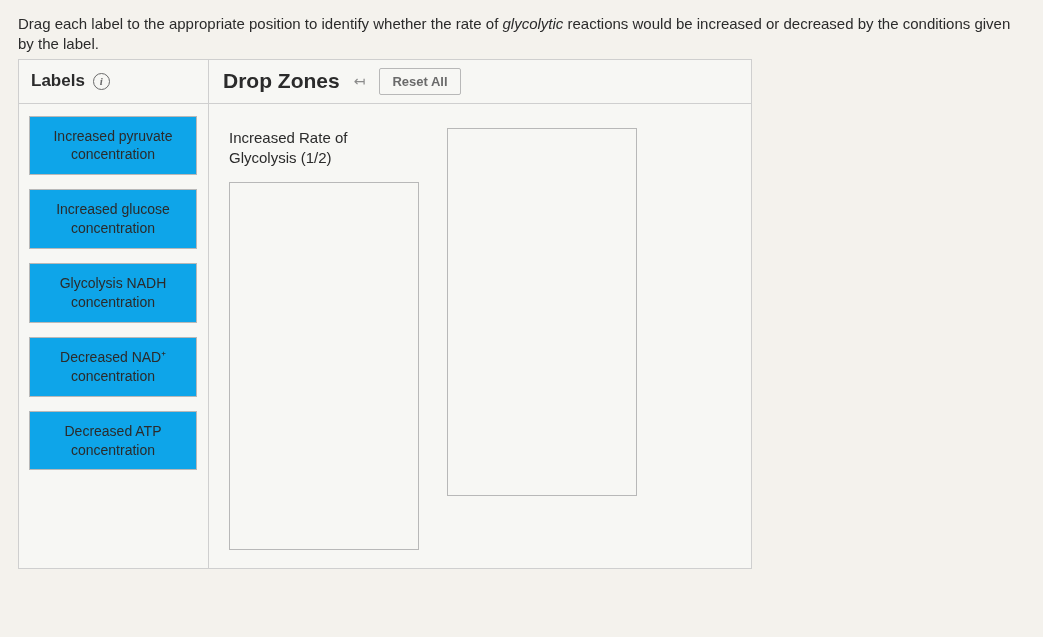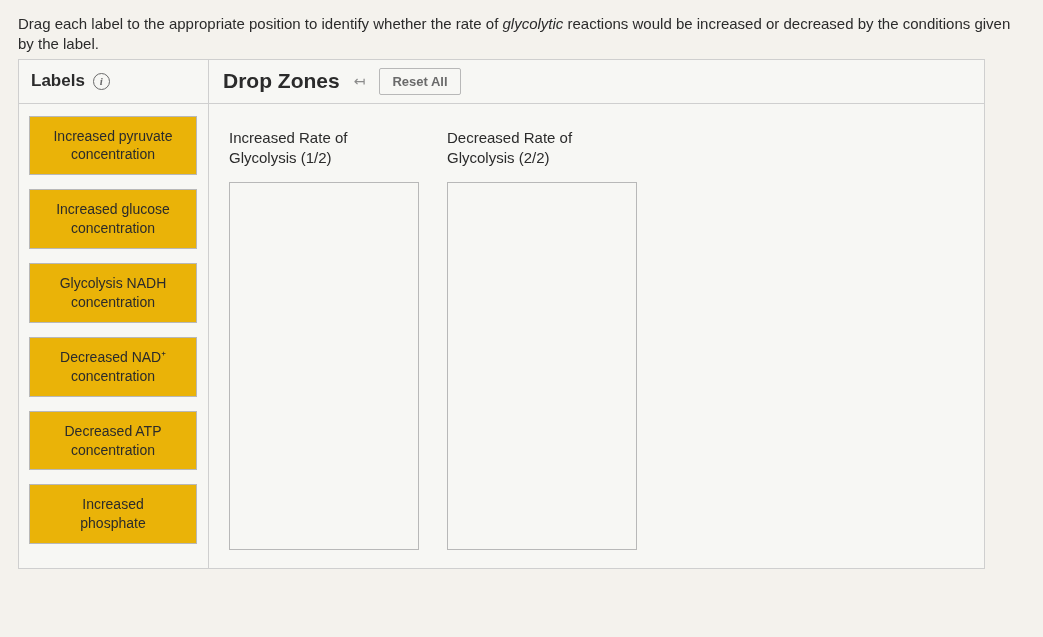--- a/index.html
+++ b/index.html
@@ -16,21 +16,21 @@
     font-size: 15px;
     line-height: 1.35;
     color: #2b2b2b;
     margin-bottom: 4px;
   }
   .instructions em { font-style: italic; }
   .main-panel {
     border: 1px solid #cfcfcf;
     background: #f7f7f4;
     display: flex;
-    width: 967px;
+    width: 734px;
   }
   .labels-col {
     width: 190px;
     border-right: 1px solid #cfcfcf;
     display: flex;
     flex-direction: column;
   }
   .labels-header {
     display: flex;
     align-items: center;
@@ -57,21 +57,21 @@
     font-family: Georgia, serif;
   }
   .labels-body {
     padding: 12px 10px 10px 10px;
     display: flex;
     flex-direction: column;
     gap: 14px;
   }
   .label-card {
     border: 1px solid #b8b8b8;
-    background: #eab308;
+    background: #0ea5e9;
     padding: 10px 6px;
     width: 168px;
     text-align: center;
     font-size: 14px;
     line-height: 1.35;
     color: #2b2b2b;
     cursor: grab;
     user-select: none;
   }
   .zones-col {
@@ -165,24 +165,20 @@
       <div class="label-card">
         <span>Decreased NAD⁺</span><br>
         <span>concentration</span>
       </div>
 
       <div class="label-card">
         <span>Decreased ATP</span><br>
         <span>concentration</span>
       </div>
 
-      <div class="label-card">
-        <span>Increased</span><br>
-        <span>phosphate</span>
-      </div>
 
     </div>
   </div>
 
   <div class="zones-col">
     <div class="zones-header">
       <span class="zones-title">Drop Zones</span>
       <span class="collapse-icon">↤</span>
       <button class="reset-btn">Reset All</button>
     </div>
@@ -190,23 +186,19 @@
 
       <div class="zone">
         <div class="zone-title">
           <span>Increased Rate of</span><br>
           <span>Glycolysis (1/2)</span>
         </div>
         <div class="zone-box"></div>
       </div>
 
       <div class="zone">
-        <div class="zone-title">
-          <span>Decreased Rate of</span><br>
-          <span>Glycolysis (2/2)</span>
-        </div>
         <div class="zone-box"></div>
       </div>
 
     </div>
   </div>
 
 </div>
 
 </body></html>

